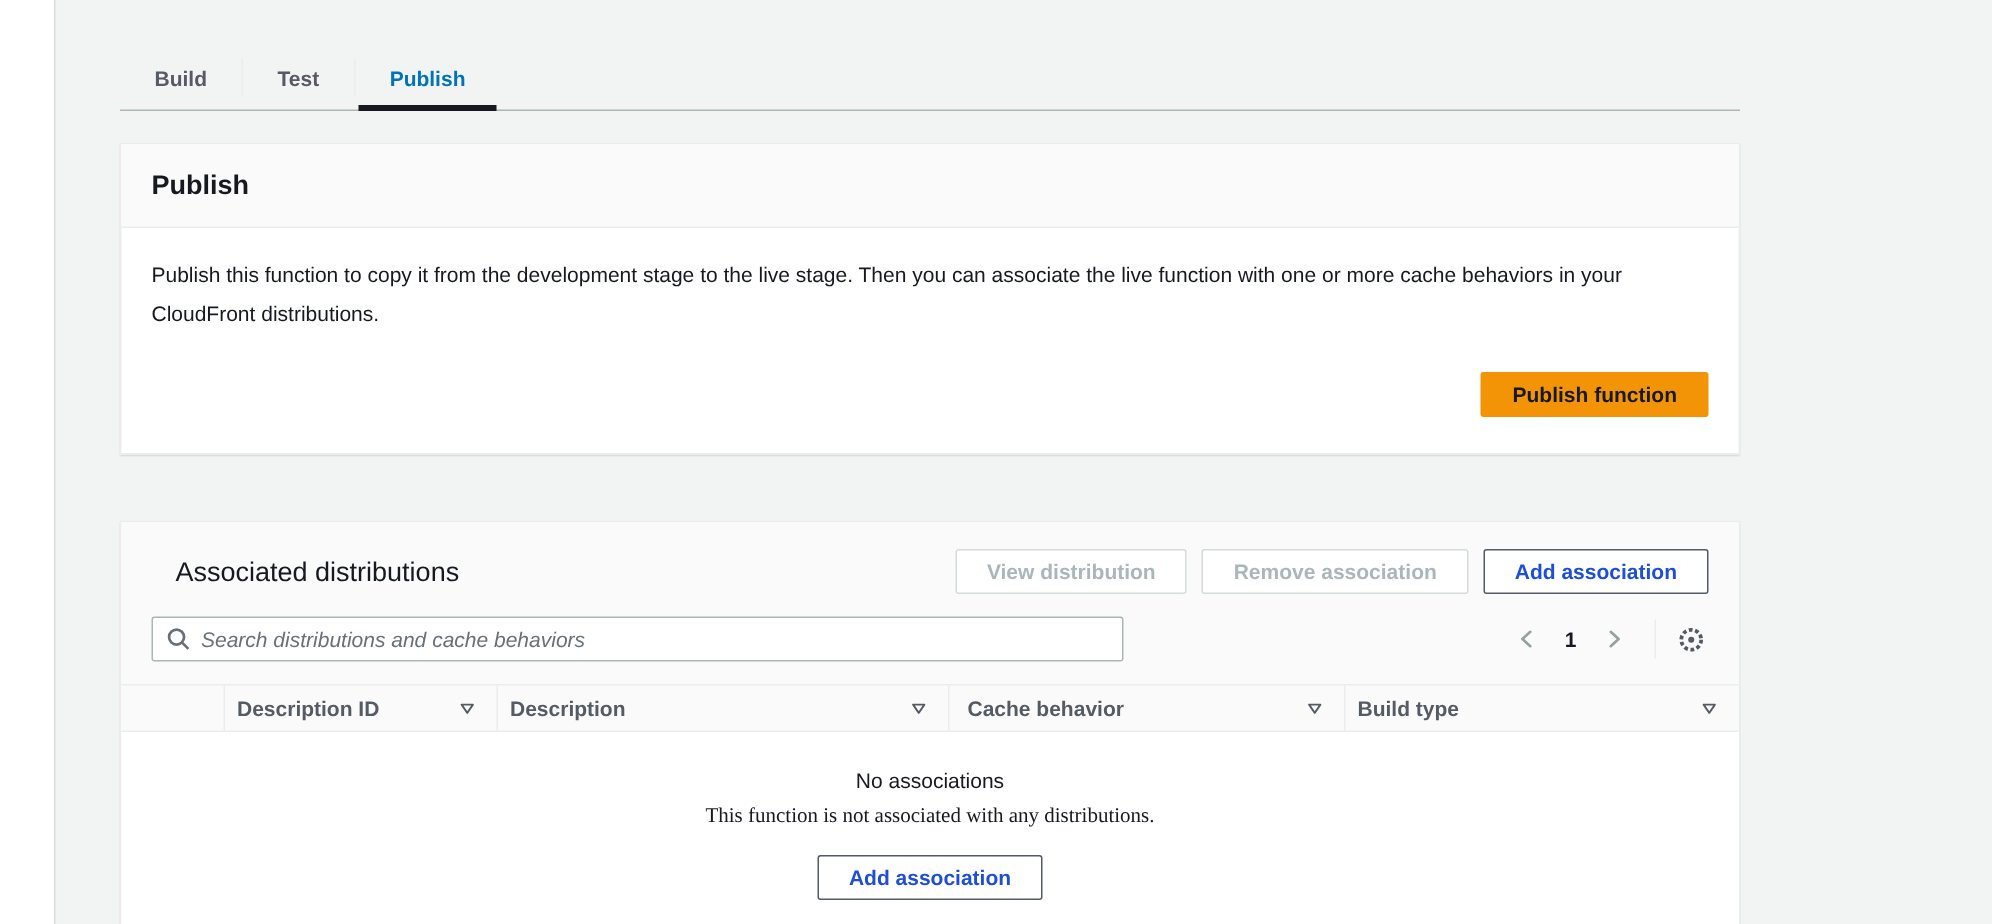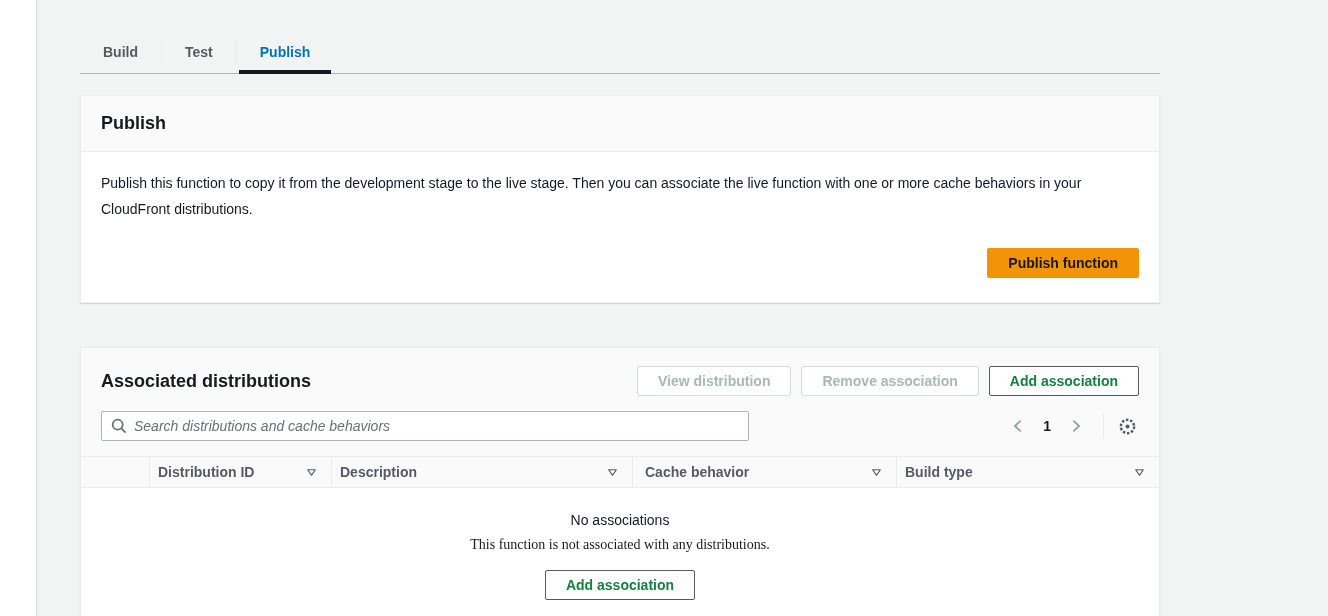--- a/index.html
+++ b/index.html
@@ -54,33 +54,33 @@
   .panel-publish .description { line-height:26px; color:#16191f; max-width:1030px; }
   .publish-btn-row { display:flex; justify-content:flex-end; margin-top:26px; }
 
   
   .btn {
     display:inline-flex; align-items:center; justify-content:center;
     height:30px; padding:0 20px;
     background:#ffffff;
     border:1px solid #545b64; border-radius:2px;
     font-family:"Liberation Sans", sans-serif;
-    font-size:14px; font-weight:bold; color:#15803d;
+    font-size:14px; font-weight:bold; color:#1d4ed8;
     cursor:pointer; white-space:nowrap;
   }
   .btn.disabled { border-color:#d5dbdb; color:#aab7b8; cursor:default; }
   .btn-primary {
     background:#f29406; border-color:#f29406; color:#16191f;
   }
 
   
   .panel-assoc { margin-top:44px; }
   .assoc-head { background:#fafafa; padding:18px 20px 15px; }
   .assoc-title-row { display:flex; justify-content:space-between; align-items:center; }
-  .assoc-title { font-size:18px; font-weight:bold; }
+  .assoc-title { font-size:18px; font-weight:normal;margin-left:16px; }
   .btn-group { display:flex; gap:10px; }
 
   .assoc-tools { display:flex; justify-content:space-between; align-items:center; margin-top:15px; }
   .search-box {
     width:648px; height:30px;
     background:#ffffff;
     border:1px solid #aab7b8; border-radius:2px;
     display:flex; align-items:center; padding:0 9px; gap:7px;
   }
   .search-box input {
@@ -186,21 +186,21 @@
               <circle cx="8" cy="8" r="1.7" fill="#545b64"></circle>
             </svg>
           </span>
         </div>
       </div>
     </div>
 
     <div class="table-header">
       <div class="th th-sel"></div>
       <div class="th th-dist">
-        <span>Distribution ID</span>
+        <span>Description ID</span>
         <span class="filter-icon">
           <svg width="11" height="11" viewBox="0 0 16 16">
             <path d="M2.5 4 L13.5 4 L8 12 Z" fill="none" stroke="#545b64" stroke-width="1.8" stroke-linejoin="round"></path>
           </svg>
         </span>
       </div>
       <div class="th th-desc">
         <span>Description</span>
         <span class="filter-icon">
           <svg width="11" height="11" viewBox="0 0 16 16">

